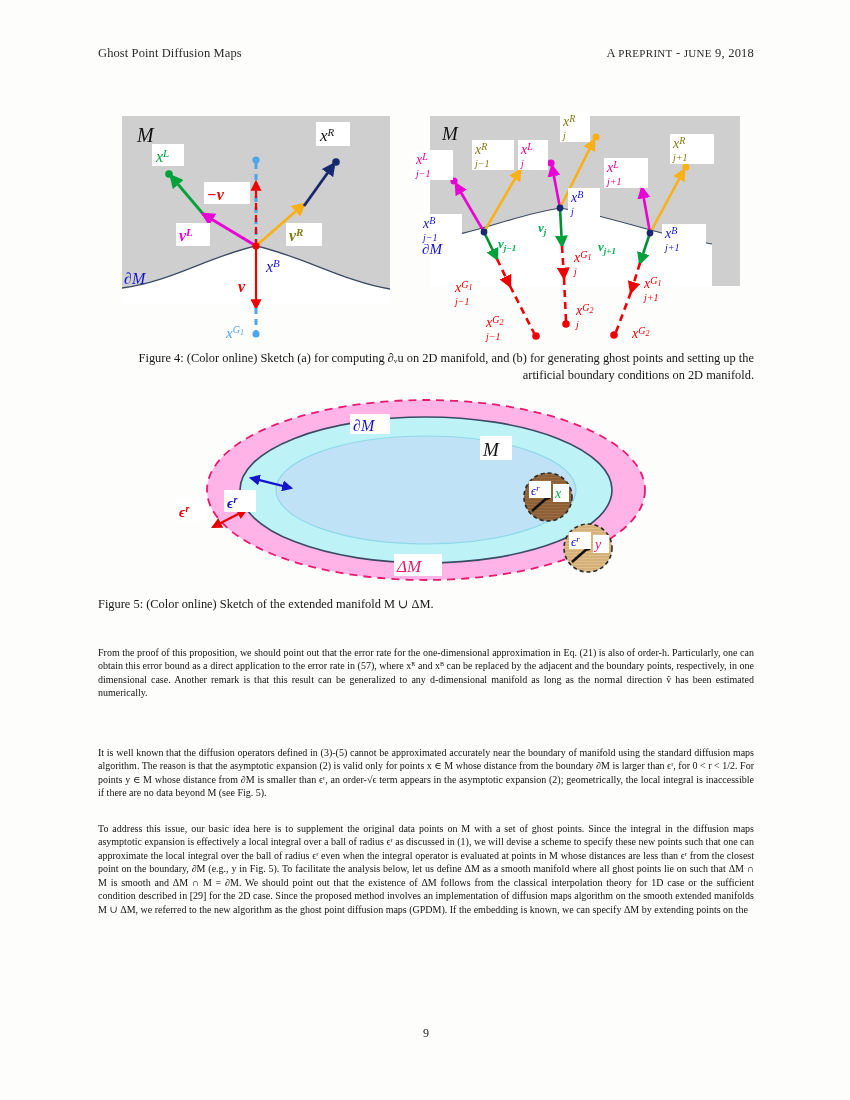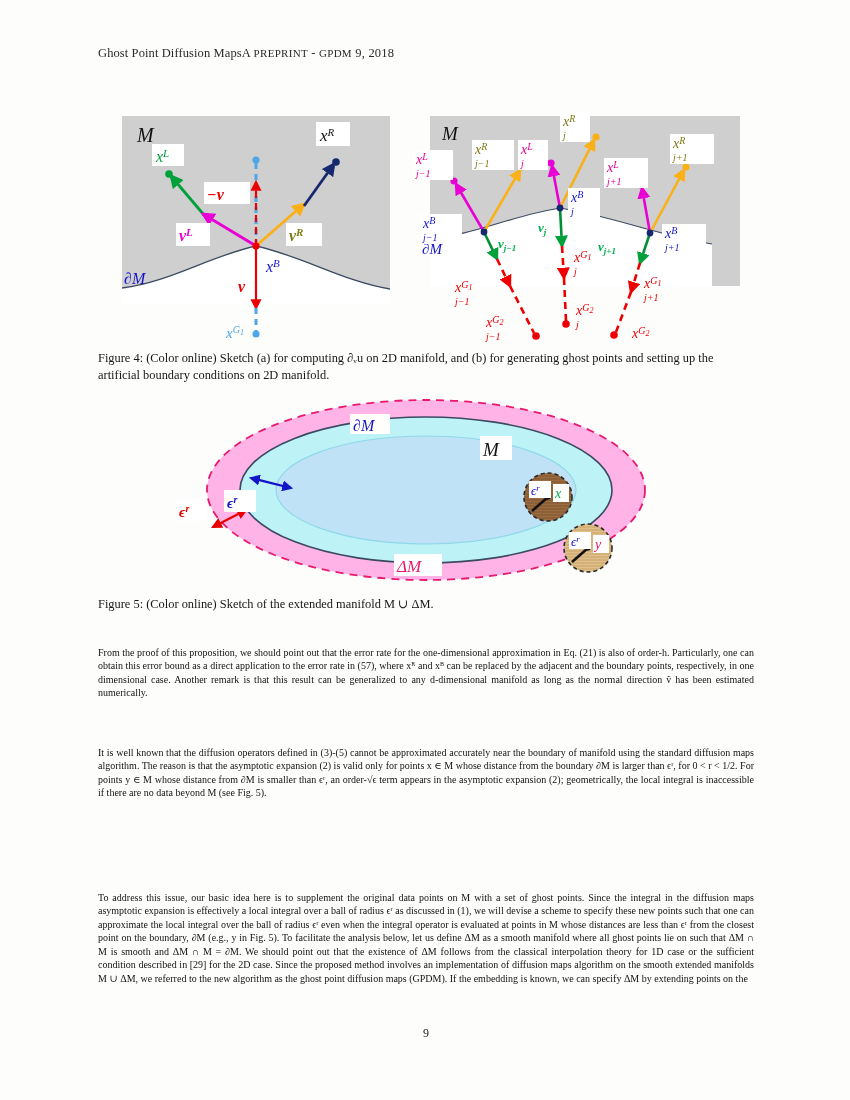--- a/index.html
+++ b/index.html
@@ -28,20 +28,21 @@
     height: 1100px;
   }
 
   
   .runhead {
     position: absolute;
     top: 46px;
     left: 0;
     width: 656px;
     display: flex;
+    justify-content: space-between;
     align-items: baseline;
     font-size: 12.5px;
     color: #2b2b2b;
     font-family: Liberation Serif, serif;
   }
   .runhead .left { letter-spacing: .1px; }
   .runhead .right { letter-spacing: .2px; white-space: nowrap; }
   .sc { font-size: 11px; letter-spacing: .3px; }
 
   
@@ -59,21 +60,21 @@
     white-space: nowrap;
     margin-top: 40px;
   }
   .fig-svg { position: absolute; top: 0; left: 0; }
 
   .caption {
     position: absolute;
     width: 656px;
     font-size: 12.4px;
     line-height: 1.34;
-    text-align: left;
+    text-align: right;
     color: #161616;
   }
   #cap4 { top: 350px; left: 0; }
   #cap5 { top: 596px; left: 0; text-align: left; }
 
   .fig5 {
     position: absolute;
     top: 394px;
     left: 0;
     width: 656px;
@@ -94,21 +95,21 @@
   .sechead {
     position: absolute;
     top: 737px;
     width: 656px;
     font-size: 12.6px;
     font-weight: bold;
     color: #0d0d0d;
   }
   .sechead .num { display: inline-block; width: 34px; }
   #p2 { top: 746px; }
-  #p3 { top: 891px; }
+  #p3 { top: 822px; }
 
   .pageno {
     position: absolute;
     top: 1026px;
     left: 0;
     width: 656px;
     text-align: center;
     font-size: 12px;
     color: #222;
   }
@@ -118,21 +119,21 @@
 
 <div class="page">
 <div class="content">
 
   <div class="runhead">
     <div class="left">Ghost Point Diffusion Maps</div>
     <div class="right">
       <span>A</span>
       <span class="sc">PREPRINT</span>
       <span>-</span>
-      <span class="sc">GPDM</span>
+      <span class="sc">JUNE</span>
       <span>9, 2018</span>
     </div>
   </div>
 
   <div class="fig4">
 
     <div class="panel-title" style="left:88px; top:0;">(a) Estimate of ∂ᵥu</div>
     <div class="panel-title" style="left:400px; top:0;">(b) Ghost specify</div>
 
     <svg class="fig-svg" width="652" height="248" viewBox="0 0 652 248">

